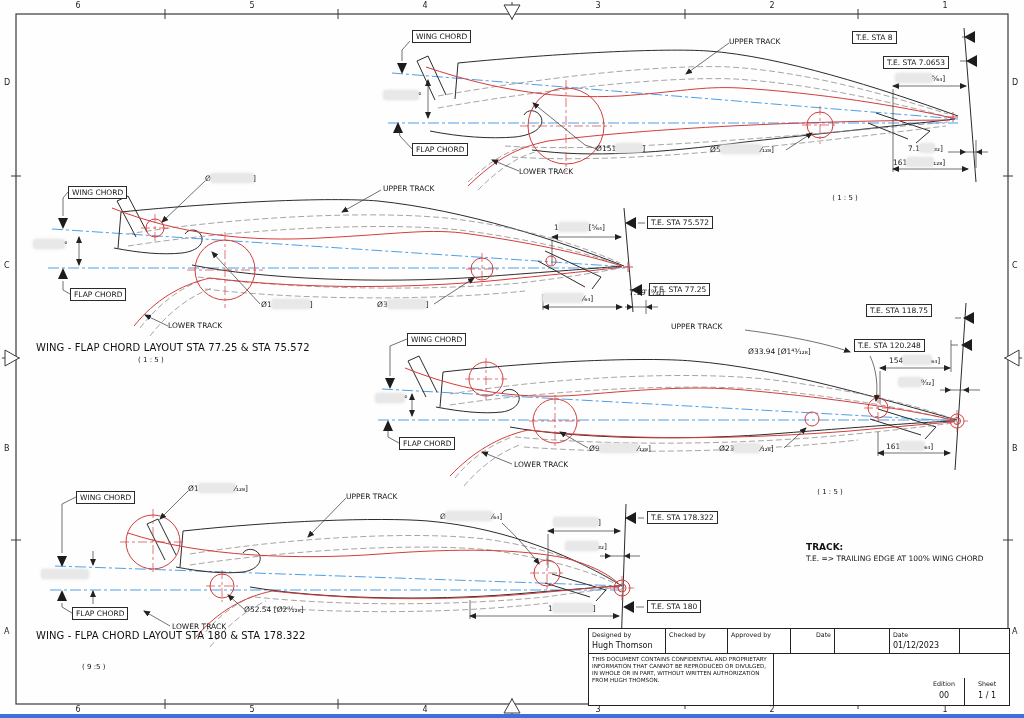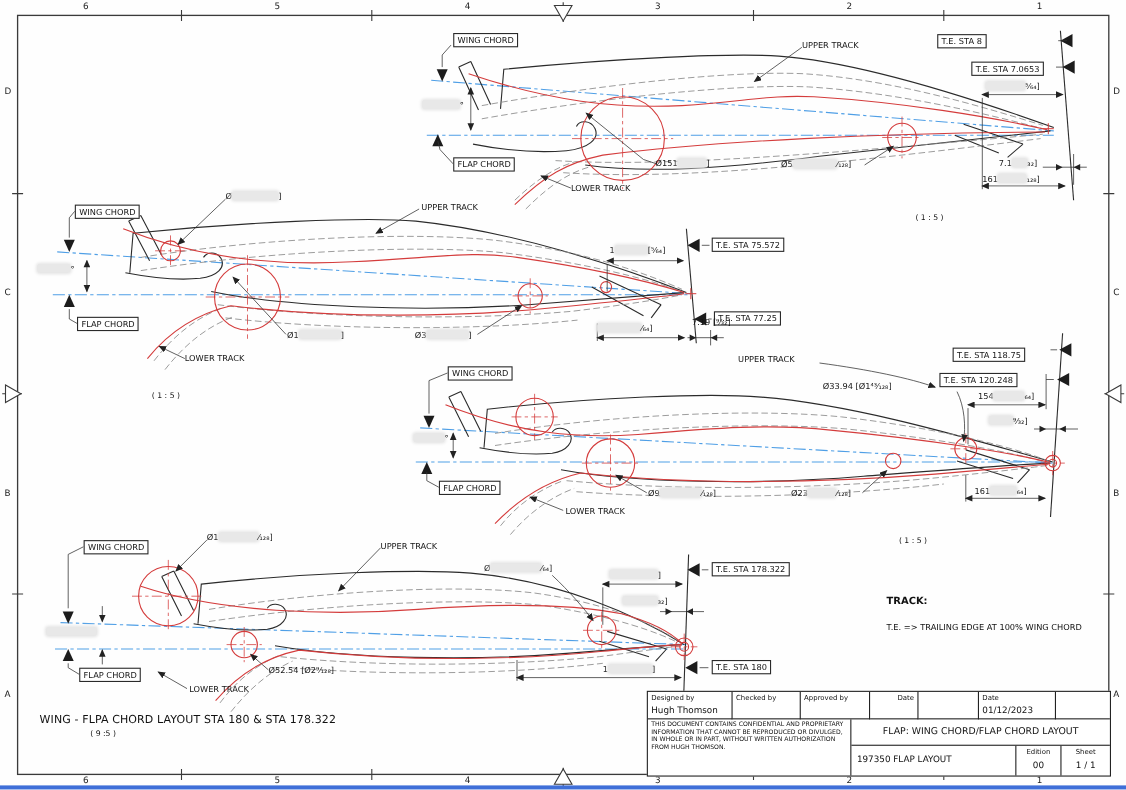--- a/index.html
+++ b/index.html
@@ -324,27 +324,28 @@
 <div class="lbl" style="left:168px;top:321px">LOWER TRACK</div>
 <div class="lbl boxed" style="left:647px;top:216px">T.E. STA 75.572</div>
 <div class="lbl boxed" style="left:649px;top:283px">T.E. STA 77.25</div>
 <div class="lbl" style="left:34px;top:240px"><span class="redact" style="width:30px"></span><span>°</span></div>
 <div class="lbl" style="left:205px;top:174px"><span>Ø</span><span class="redact" style="width:42px"></span><span>]</span></div>
 <div class="lbl" style="left:261px;top:300px"><span>Ø1</span><span class="redact" style="width:38px"></span><span>]</span></div>
 <div class="lbl" style="left:377px;top:300px"><span>Ø3</span><span class="redact" style="width:38px"></span><span>]</span></div>
 <div class="lbl" style="left:554px;top:223px"><span>1</span><span class="redact" style="width:30px"></span><span>[⁵⁄₆₄]</span></div>
 <div class="lbl" style="left:543px;top:294px"><span class="redact" style="width:40px"></span><span>⁄₆₄]</span></div>
 <div class="lbl" style="left:629px;top:288px">7.19 [⁹⁄₃₂]</div>
+<div class="ttl" style="left:36px;top:342px">WING - FLAP CHORD LAYOUT STA 77.25 &amp; STA 75.572</div>
 <div class="scale" style="left:138px;top:356px">( 1 : 5 )</div>
 
 <div class="lbl boxed" style="left:407px;top:333px">WING CHORD</div>
 <div class="lbl boxed" style="left:399px;top:437px">FLAP CHORD</div>
 <div class="lbl" style="left:671px;top:322px">UPPER TRACK</div>
 <div class="lbl" style="left:514px;top:460px">LOWER TRACK</div>
-<div class="lbl boxed" style="left:866px;top:316px">T.E. STA 118.75</div>
+<div class="lbl boxed" style="left:866px;top:304px">T.E. STA 118.75</div>
 <div class="lbl boxed" style="left:854px;top:339px">T.E. STA 120.248</div>
 <div class="lbl" style="left:376px;top:394px"><span class="redact" style="width:28px"></span><span>°</span></div>
 <div class="lbl" style="left:748px;top:347px">Ø33.94 [Ø1⁴³⁄₁₂₈]</div>
 <div class="lbl" style="left:589px;top:444px"><span>Ø9</span><span class="redact" style="width:38px"></span><span>⁄₁₂₈]</span></div>
 <div class="lbl" style="left:719px;top:444px"><span>Ø23</span><span class="redact" style="width:26px"></span><span>⁄₁₂₈]</span></div>
 <div class="lbl" style="left:889px;top:356px"><span>154</span><span class="redact" style="width:28px"></span><span>₆₄]</span></div>
 <div class="lbl" style="left:899px;top:378px"><span class="redact" style="width:22px"></span><span>⁹⁄₃₂]</span></div>
 <div class="lbl" style="left:886px;top:442px"><span>161</span><span class="redact" style="width:24px"></span><span>₆₄]</span></div>
 <div class="scale ctr" style="left:690px;top:488px;width:280px">( 1 : 5 )</div>
 
@@ -354,26 +355,26 @@
 <div class="lbl" style="left:172px;top:622px">LOWER TRACK</div>
 <div class="lbl boxed" style="left:647px;top:511px">T.E. STA 178.322</div>
 <div class="lbl boxed" style="left:647px;top:600px">T.E. STA 180</div>
 <div class="lbl" style="left:42px;top:570px"><span class="redact" style="width:46px"></span></div>
 <div class="lbl" style="left:188px;top:484px"><span>Ø1</span><span class="redact" style="width:36px"></span><span>⁄₁₂₈]</span></div>
 <div class="lbl" style="left:244px;top:605px">Ø52.54 [Ø2⁹⁄₁₂₈]</div>
 <div class="lbl" style="left:440px;top:512px"><span>Ø</span><span class="redact" style="width:46px"></span><span>⁄₆₄]</span></div>
 <div class="lbl" style="left:554px;top:518px"><span class="redact" style="width:44px"></span><span>]</span></div>
 <div class="lbl" style="left:566px;top:542px"><span class="redact" style="width:32px"></span><span>₃₂]</span></div>
 <div class="lbl" style="left:548px;top:604px"><span>1</span><span class="redact" style="width:40px"></span><span>]</span></div>
-<div class="ttl" style="left:36px;top:649px">WING - FLPA CHORD LAYOUT STA 180 &amp; STA 178.322</div>
+<div class="ttl" style="left:36px;top:630px">WING - FLPA CHORD LAYOUT STA 180 &amp; STA 178.322</div>
 <div class="scale" style="left:82px;top:663px">( 9 :5 )</div>
 
 <div class="notes" style="left:806px;top:542px">
   <div class="h">TRACK:</div>
-  <div style="font-size:7.5px;margin-top:14px">T.E. =&gt; TRAILING EDGE AT 100% WING CHORD</div>
+  <div style="font-size:7.5px;margin-top:2px">T.E. =&gt; TRAILING EDGE AT 100% WING CHORD</div>
 </div>
 
 <div class="tb">
   <div class="cell" style="left:0;top:0;width:77px;height:25px">
     <div class="lab">Designed by</div>
     <div class="val">Hugh Thomson</div>
   </div>
   <div class="cell" style="left:77px;top:0;width:62px;height:25px">
     <div class="lab">Checked by</div>
   </div>
@@ -383,24 +384,20 @@
   <div class="cell" style="left:202px;top:0;width:44px;height:25px">
     <div class="lab r">Date</div>
   </div>
   <div class="cell" style="left:246px;top:0;width:55px;height:25px"></div>
   <div class="cell" style="left:301px;top:0;width:70px;height:25px">
     <div class="lab">Date</div>
     <div class="val">01/12/2023</div>
   </div>
   <div class="cell" style="left:371px;top:0;width:49px;height:25px;border-right:none"></div>
   <div class="cell legal" style="left:0;top:25px;width:185px;height:51px;border-bottom:none">THIS DOCUMENT CONTAINS CONFIDENTIAL AND PROPRIETARY INFORMATION THAT CANNOT BE REPRODUCED OR DIVULGED, IN WHOLE OR IN PART, WITHOUT WRITTEN AUTHORIZATION FROM HUGH THOMSON.</div>
-  <div class="cell big ctr" style="left:185px;top:25px;width:235px;height:24px;line-height:23px;border-right:none">FLAP: WING CHORD/FLAP CHORD LAYOUT</div>
-  <div class="cell" style="left:185px;top:49px;width:150px;height:27px;border-bottom:none">
-    <div style="position:absolute;left:5px;top:8px;font-size:8px">197350 FLAP LAYOUT</div>
-  </div>
   <div class="cell" style="left:335px;top:49px;width:41px;height:27px;border-bottom:none">
     <div class="ctr" style="position:absolute;left:0;top:2px;width:100%;font-size:6.3px">Edition</div>
     <div class="ctr" style="position:absolute;left:0;top:13px;width:100%;font-size:8px">00</div>
   </div>
   <div class="cell" style="left:376px;top:49px;width:44px;height:27px;border-right:none;border-bottom:none">
     <div class="ctr" style="position:absolute;left:0;top:2px;width:100%;font-size:6.3px">Sheet</div>
     <div class="ctr" style="position:absolute;left:0;top:13px;width:100%;font-size:8px">1 / 1</div>
   </div>
 </div>
 

